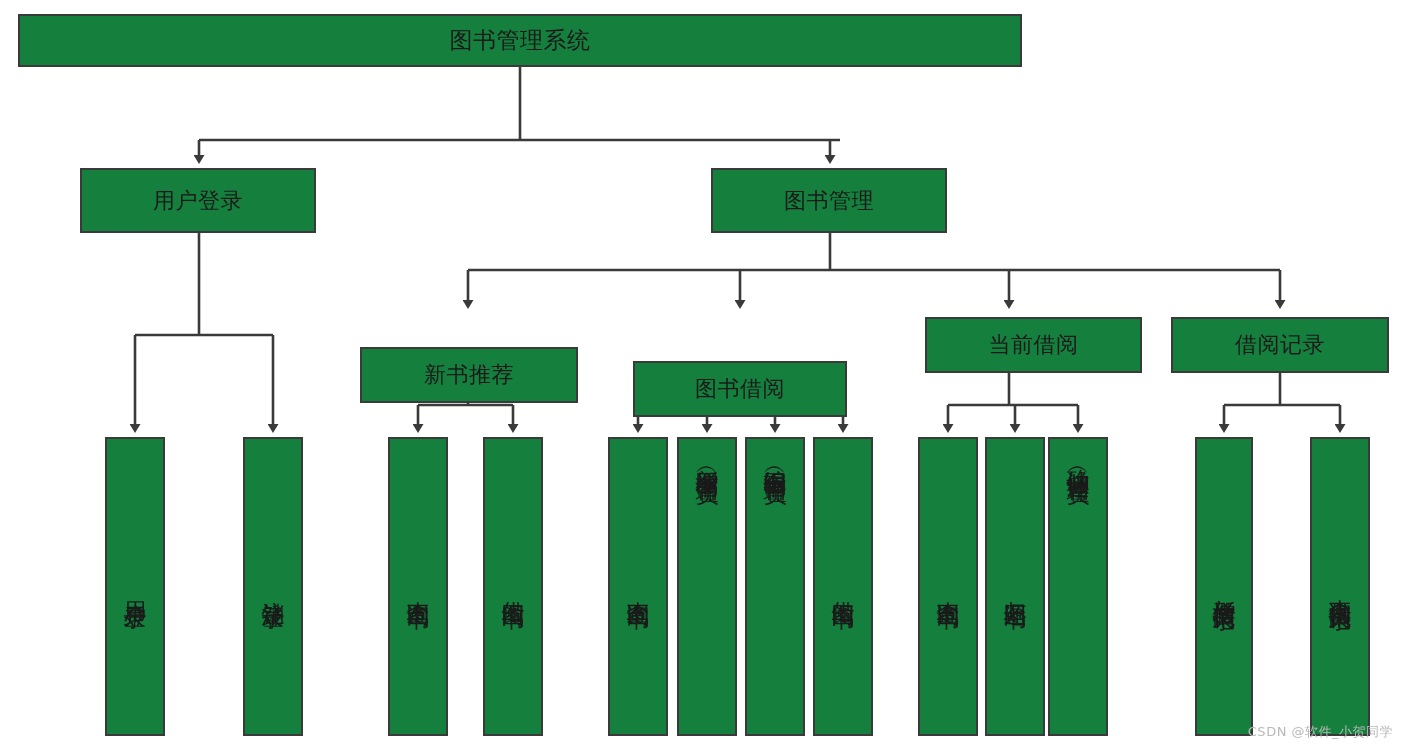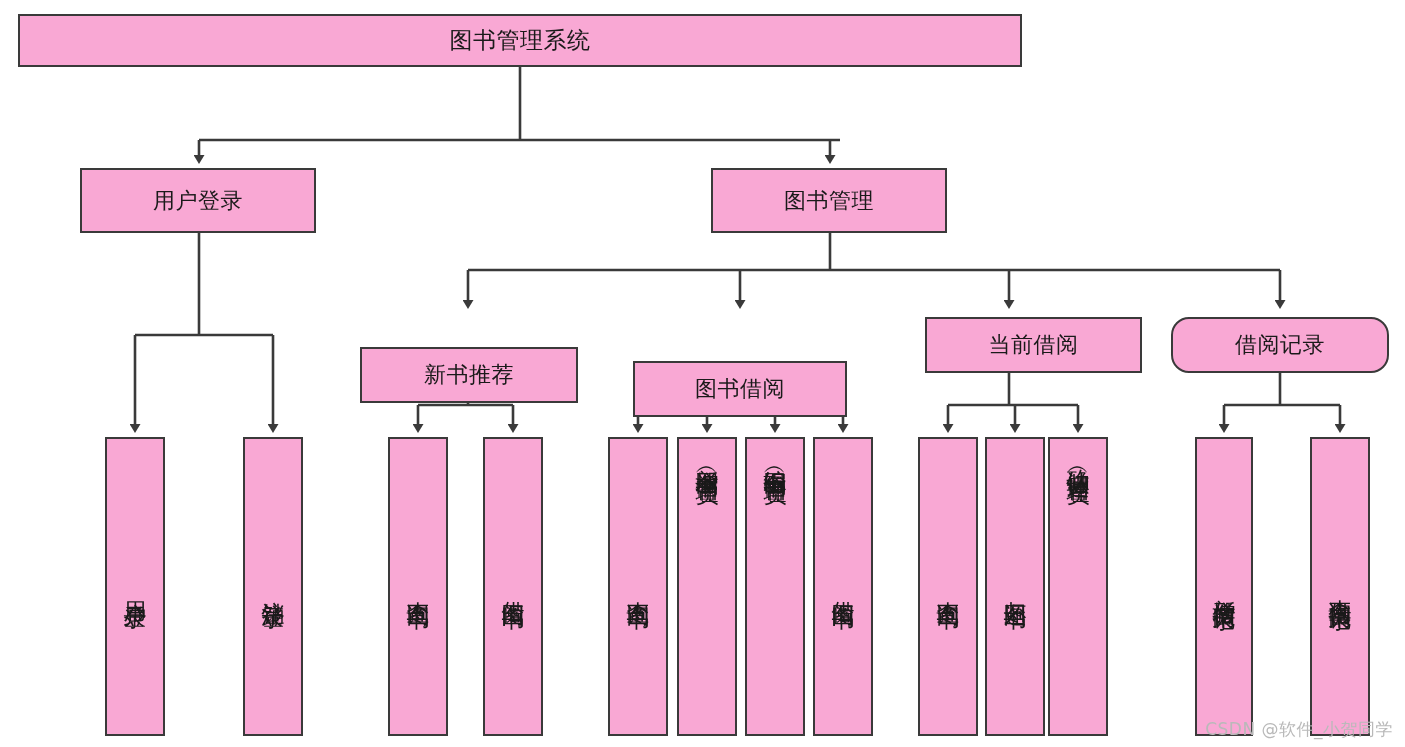--- a/index.html
+++ b/index.html
@@ -22,21 +22,21 @@
     position: absolute;
     left: 0;
     top: 0;
     width: 1405px;
     height: 747px;
     pointer-events: none;
   }
   .node {
     position: absolute;
     box-sizing: border-box;
-    background: #f9a8d4;
+    background: #15803d;
     border: 2px solid #3a3a3a;
     display: flex;
     align-items: center;
     justify-content: center;
     z-index: 2;
   }
   .node-label {
     color: #1a1a1a;
     text-align: center;
     line-height: 1.18;
@@ -63,21 +63,21 @@
     margin: 0 auto;
   }
   .node.vertical.centered {
     align-items: center;
     padding-top: 0;
   }
   #watermark {
     position: absolute;
     right: 12px;
     bottom: 6px;
-    font-size: 17px;
+    font-size: 13px;
     color: #b9b9b9;
     letter-spacing: 0.5px;
     z-index: 5;
     white-space: nowrap;
     font-family: "DejaVu Sans", "Liberation Sans", sans-serif;
     text-align: center;
   }
 </style>
 </head>
 <body>
@@ -147,21 +147,21 @@
 
   <div class="node horizontal" style="left:360px; top:317px; width:218px; height:56px;margin-top:30px;">
     <span class="node-label">新书推荐</span>
   </div>
   <div class="node horizontal" style="left:633px; top:317px; width:214px; height:56px;margin-top:44px;">
     <span class="node-label">图书借阅</span>
   </div>
   <div class="node horizontal" style="left:901px; top:317px; width:217px; height:56px;margin-left:24px;">
     <span class="node-label">当前借阅</span>
   </div>
-  <div class="node horizontal" style="left:1171px; top:317px; width:218px; height:56px;border-radius:18px;">
+  <div class="node horizontal" style="left:1171px; top:317px; width:218px; height:56px;">
     <span class="node-label">借阅记录</span>
   </div>
 
   <div class="node vertical centered" style="left:105px; top:437px; width:60px; height:299px;">
     <span class="node-label">用户登录</span>
   </div>
   <div class="node vertical centered" style="left:243px; top:437px; width:60px; height:299px;">
     <span class="node-label">注销登录</span>
   </div>
 

